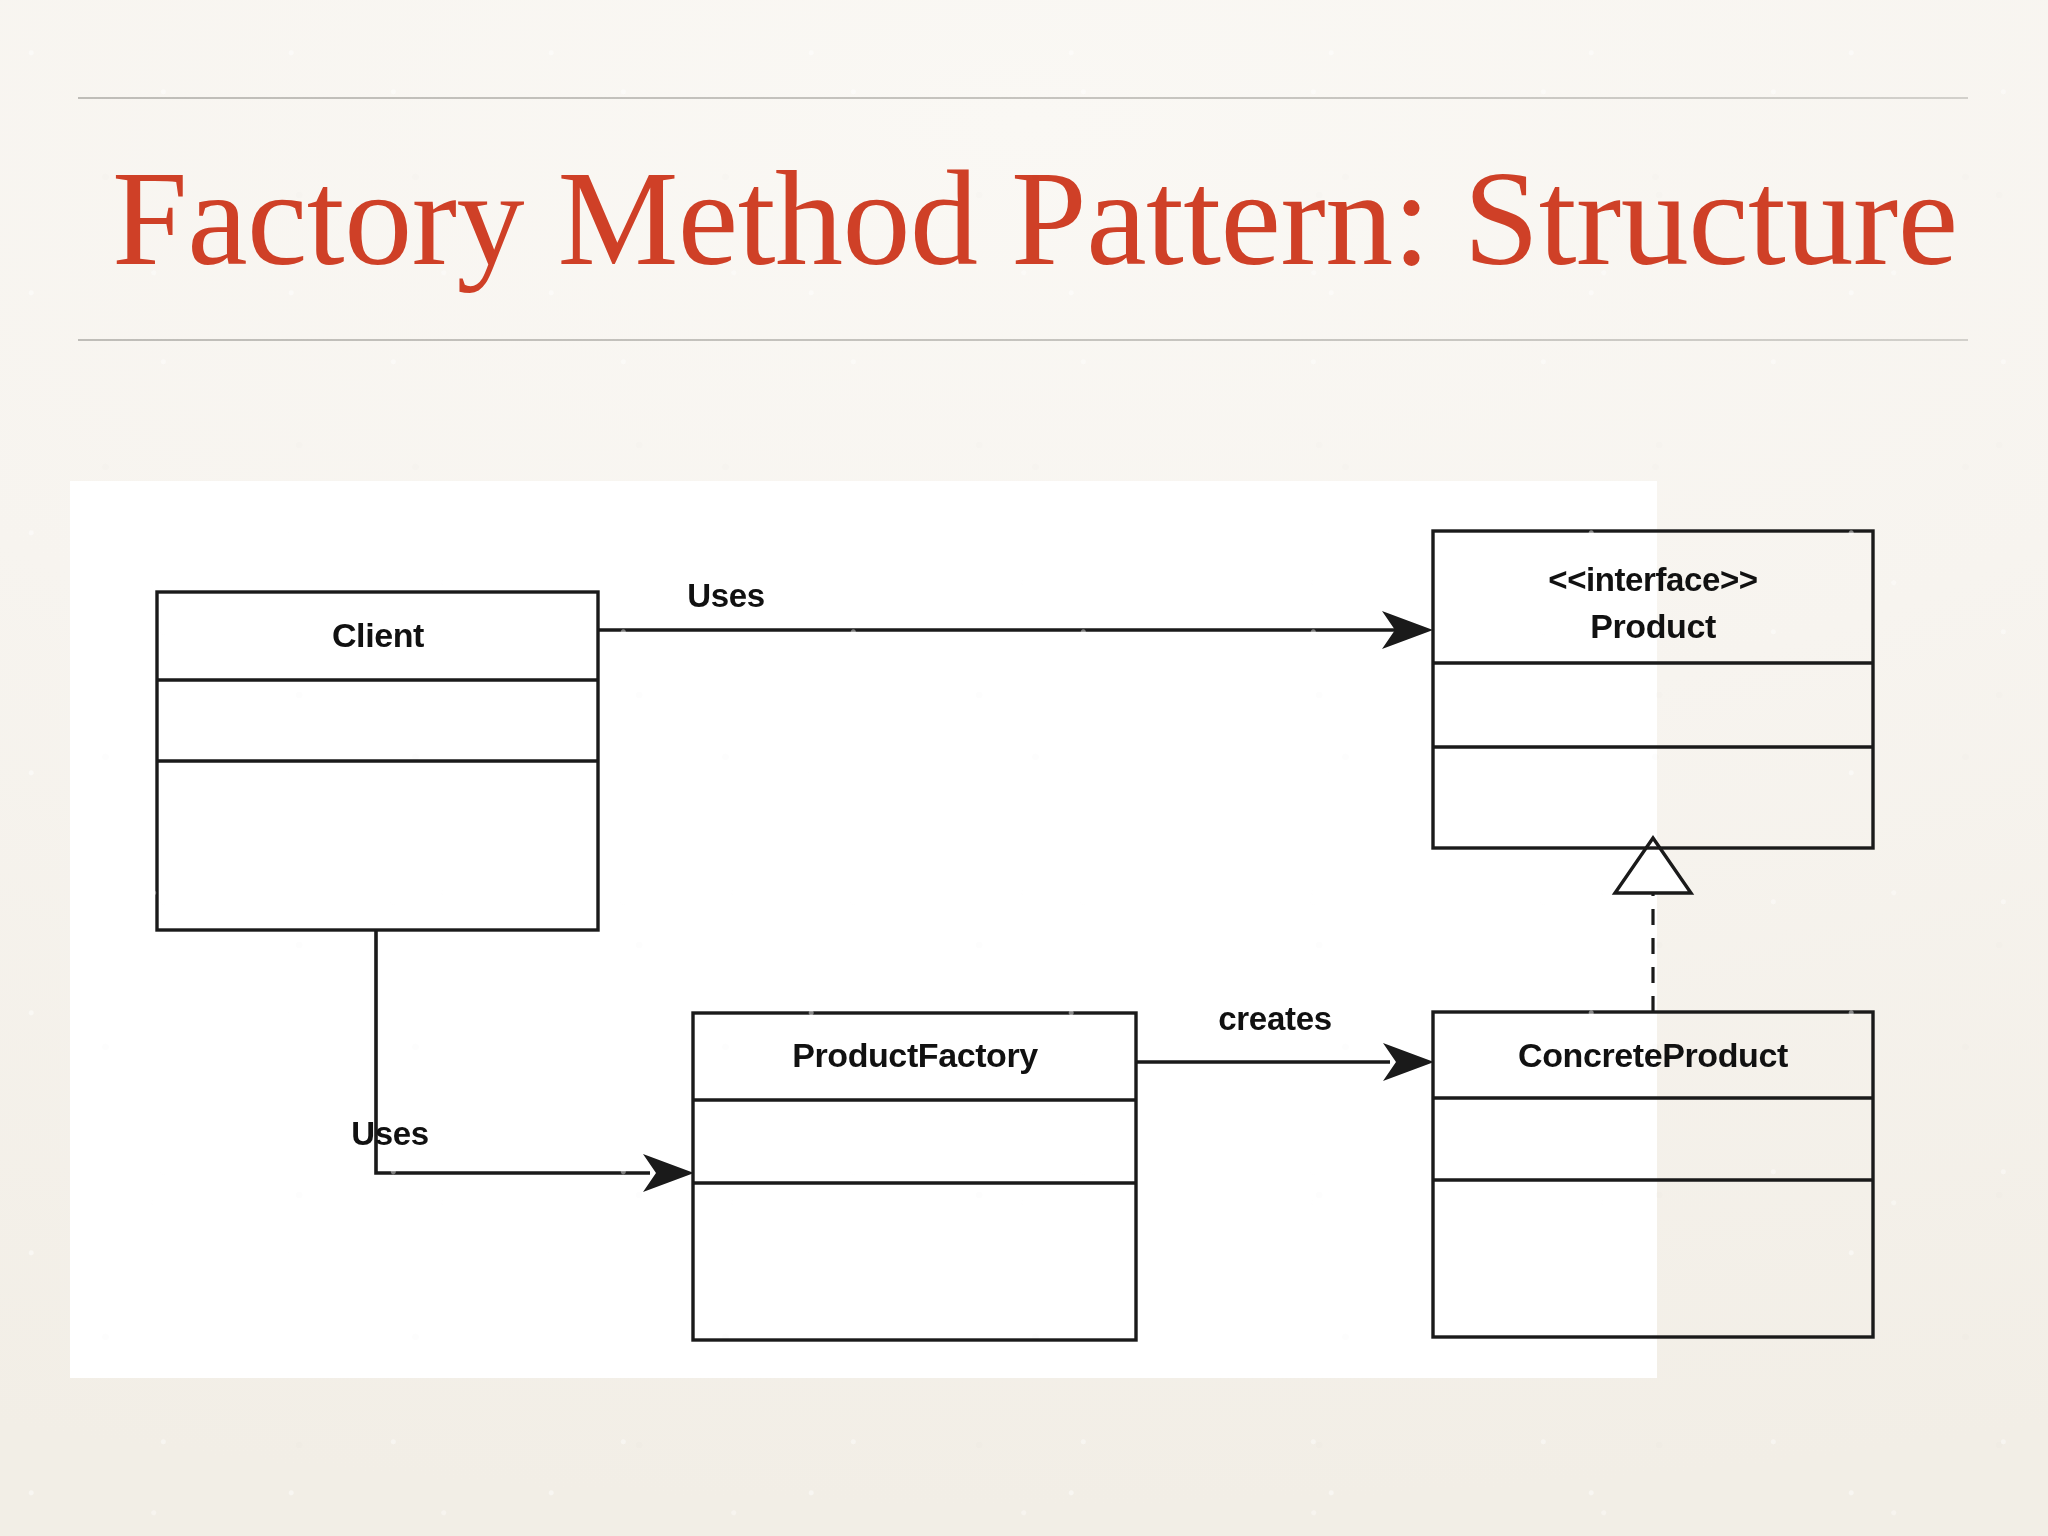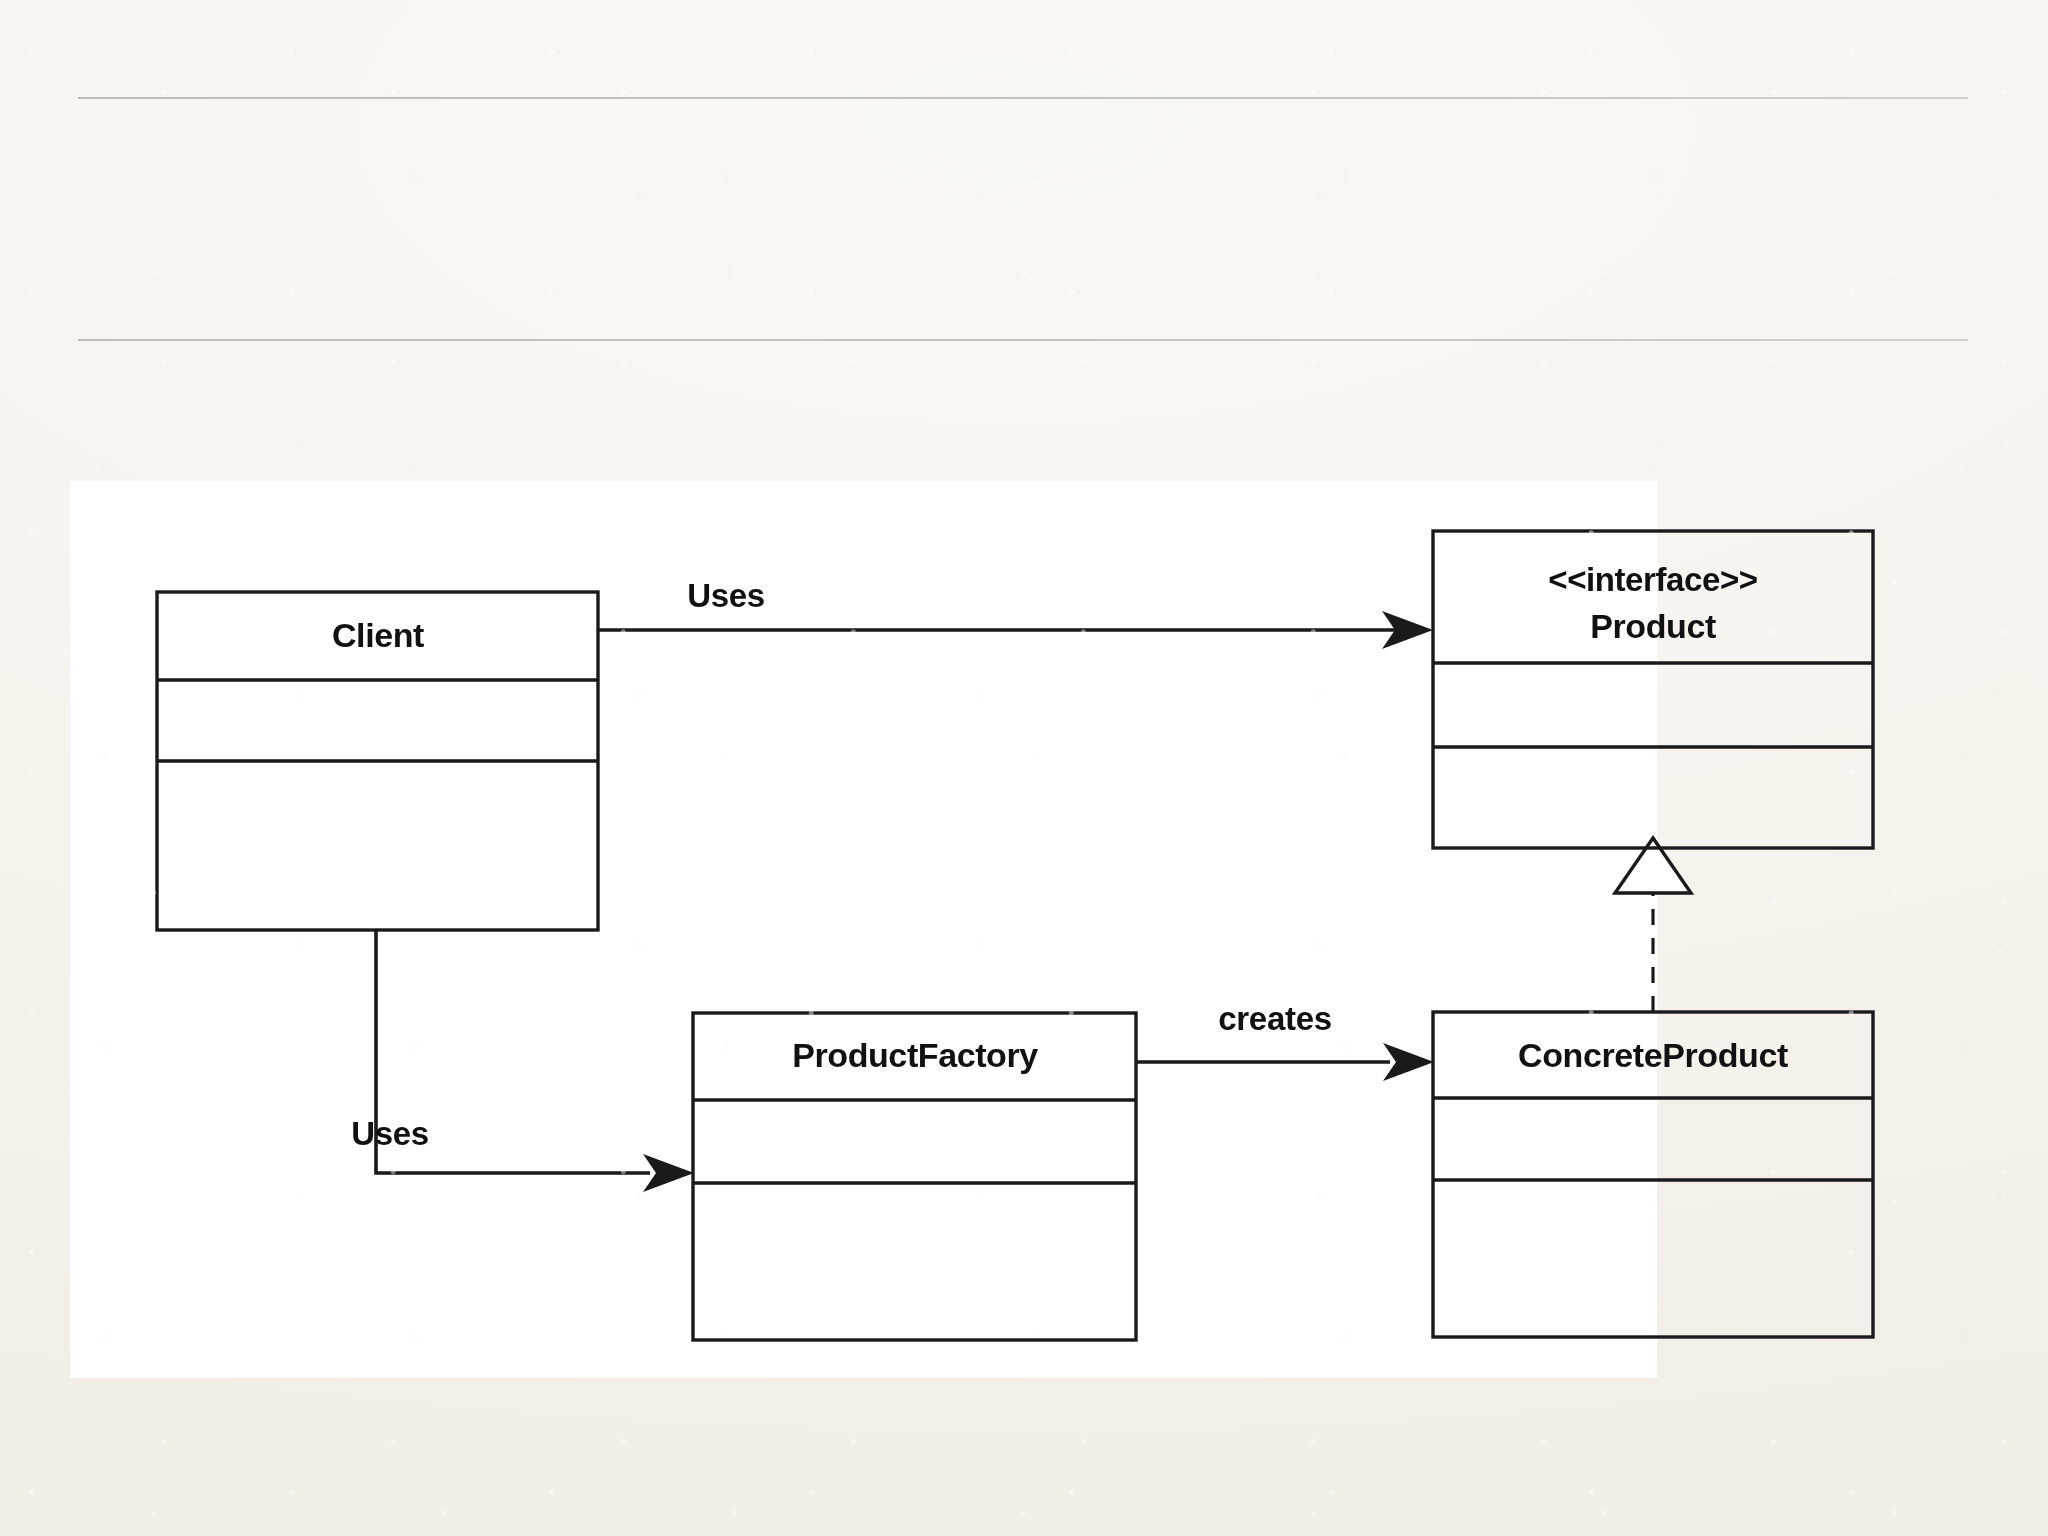--- a/index.html
+++ b/index.html
@@ -106,20 +106,21 @@
   .uml-tri       { stroke: #1a1a1a; stroke-width: 3.4; fill: #ffffff; }
   .uml-arrowhead { fill: #1a1a1a; }
 </style>
 </head>
 <body>
 
 <div id="slide">
 
   <div class="rule" id="rule-top"></div>
 
+  <h1 id="page-title">Factory Method Pattern: Structure</h1>
 
   <div class="rule" id="rule-bottom"></div>
 
   <div id="diagram-panel">
     <svg id="diagram-svg" viewBox="0 0 1908 897" xmlns="http://www.w3.org/2000/svg">
 
       <g>
         <line class="uml-conn" x1="528" y1="149" x2="1355" y2="149"></line>
         <polygon class="uml-arrowhead" points="1363,149 1312,130 1325,149 1312,168"></polygon>
         <text class="uml-label uml-edge-label" x="656" y="117" text-anchor="start">Uses</text>

